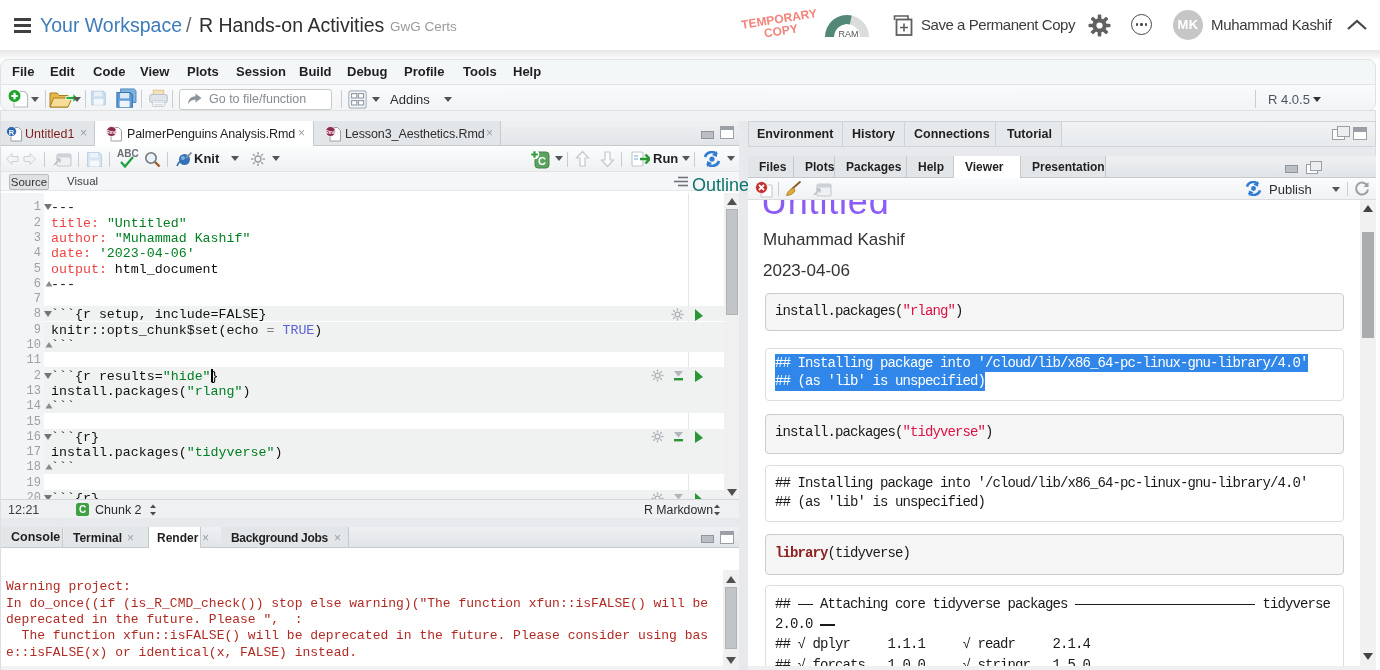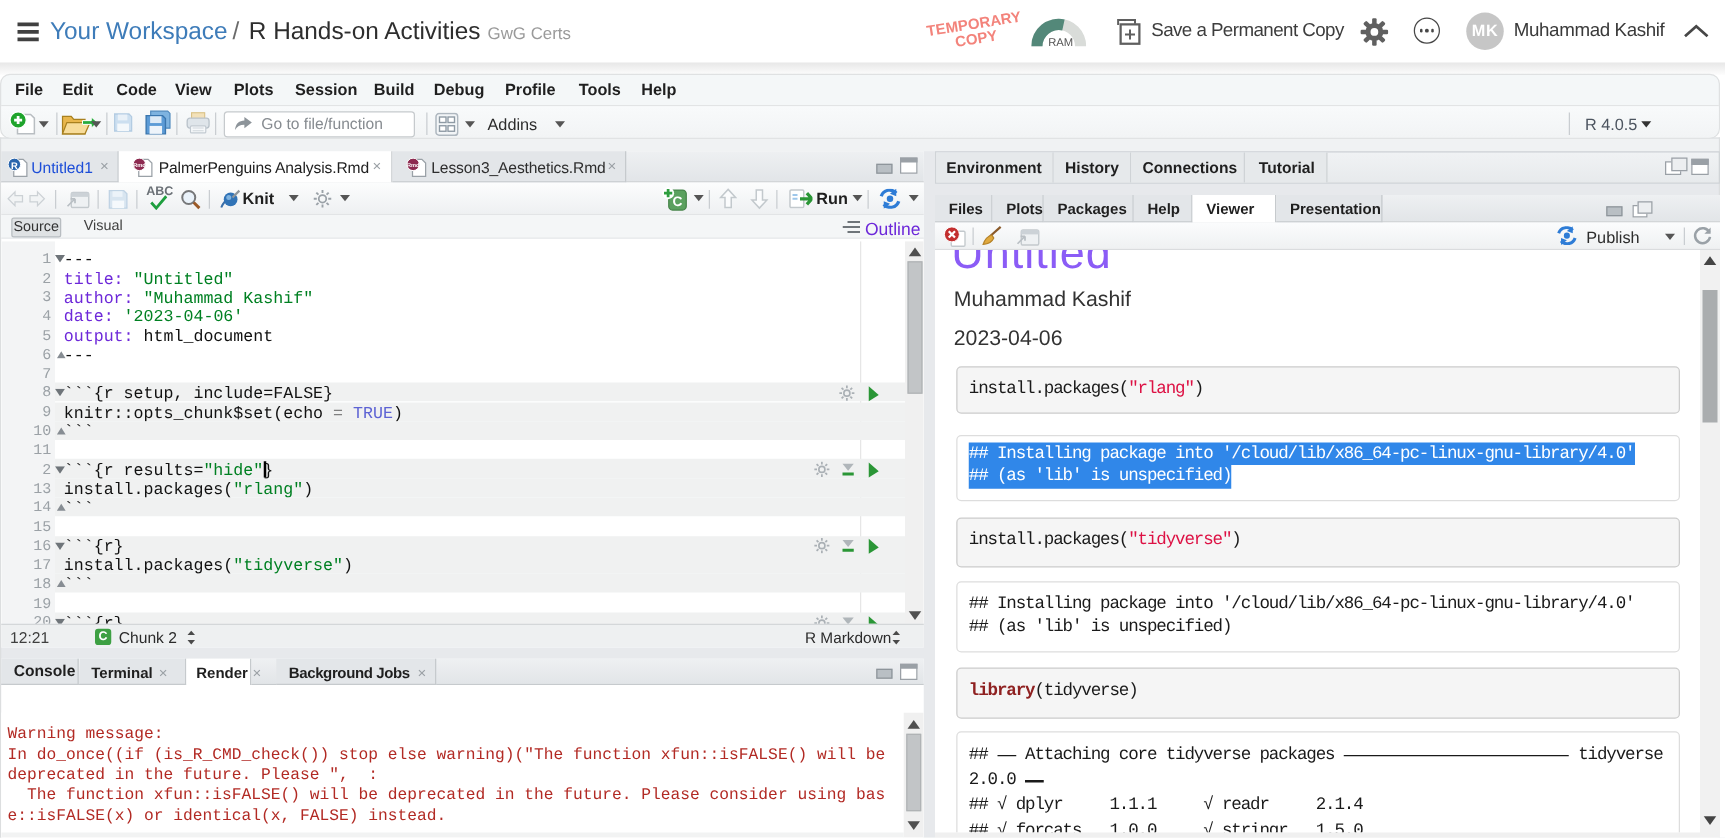--- a/index.html
+++ b/index.html
@@ -85,21 +85,21 @@
   <span class="abs" style="left:346px;">Debug</span>
   <span class="abs" style="left:403px;">Profile</span>
   <span class="abs" style="left:462px;">Tools</span>
   <span class="abs" style="left:512px;">Help</span>
 </div>
 
 <div class="abs" style="left:1px;top:85px;width:1374px;height:25px;background:linear-gradient(#f8fafb,#f2f4f5);border-radius:0 0 8px 8px;"></div>
 
 <style>
 .code { font-size:13.3px; line-height:15.3px; color:#111; white-space:pre; }
-.code i { font-style:normal; color:#6d28d9; }
+.code i { font-style:normal; color:#ef4444; }
 .code s { text-decoration:none; color:#008022; }
 .code g, .code gx { color:#808080; }
 </style>
 
 <div class="abs" style="left:1px;top:84px;width:1375px;height:30px;">
 
   <svg class="abs" style="left:6px;top:4px;" width="22" height="22" viewBox="0 0 22 22">
     <path d="M 7 3.5 H 17.5 L 20.5 6.5 V 19 H 7 Z" fill="#fff" stroke="#b9bec2" stroke-width="1.2"></path>
     <circle cx="7.5" cy="8" r="6.5" fill="#1fa42c" stroke="#fff" stroke-width="1"></circle>
     <path d="M 7.5 4.8 V 11.2 M 4.3 8 H 10.7" stroke="#fff" stroke-width="2.2"></path>
@@ -161,21 +161,21 @@
 </div>
 
 <div class="abs" style="left:1px;top:121px;width:738px;height:397px;background:#fff;">
 <div class="abs" style="left:0;top:0;width:738px;height:25px;background:linear-gradient(#eef0f2,#e2e5e8);border-bottom:1px solid #c6cacd;"></div>
 <div class="abs" style="left:0;top:0;width:94px;height:25px;background:#e3e6e9;border-right:1px solid #c6cacd;border-bottom:1px solid #c6cacd;">
 <svg class="abs" style="left:5px;top:5px;" width="17" height="16" viewBox="0 0 17 16">
         <path d="M 5 1.5 H 12.5 L 15.5 4.5 V 15 H 5 Z" fill="#fff" stroke="#9aa1a7" stroke-width="1"></path>
         <circle cx="5.5" cy="5.5" r="5" fill="#2965ad" stroke="#fff" stroke-width="0.8"></circle>
         <text x="5.5" y="9" font-size="7.5" font-weight="bold" fill="#fff" text-anchor="middle" font-family="Liberation Sans">R</text>
       </svg>
-<span class="abs" style="left:24px;top:5.5px;font-size:12.5px;color:#1d4ed8;">Untitled1</span>
+<span class="abs" style="left:24px;top:5.5px;font-size:12.5px;color:#7f1d1d;">Untitled1</span>
 <span class="abs" style="left:79px;top:5px;font-size:12px;color:#9aa0a5;">×</span>
     </div>
 <div class="abs" style="left:94px;top:0;width:219px;height:25px;background:#fff;border-right:1px solid #c6cacd;">
 <svg class="abs" style="left:11px;top:5px;" width="17" height="16" viewBox="0 0 17 16">
         <path d="M 5 1.5 H 12.5 L 15.5 4.5 V 15 H 5 Z" fill="#fff" stroke="#9aa1a7" stroke-width="1"></path>
         <circle cx="5.5" cy="5.5" r="5" fill="#8d2a50" stroke="#fff" stroke-width="0.8"></circle>
         <text x="5.5" y="7.7" font-size="4.5" font-weight="bold" fill="#fff" text-anchor="middle" font-family="Liberation Sans">Rmd</text>
       </svg>
 <span class="abs" style="left:32px;top:5.5px;font-size:12.5px;color:#1f1f1f;letter-spacing:-0.1px;">PalmerPenguins Analysis.Rmd</span>
 <span class="abs" style="left:203px;top:5px;font-size:12px;color:#9aa0a5;">×</span>
@@ -278,21 +278,21 @@
 <div class="abs" style="left:0;top:51px;width:738px;height:19px;background:#f4f6f7;border-bottom:1px solid #e6e8ea;">
 <div class="abs" style="left:8px;top:1.5px;width:40px;height:16px;background:#dfe2e4;border:1px solid #b8bdc1;border-radius:2px;text-align:center;font-size:11.5px;color:#333;line-height:15px;">Source</div>
 <div class="abs" style="left:66px;top:3px;font-size:11.5px;color:#404040;">Visual</div>
 <svg class="abs" style="left:673px;top:4px;" width="14" height="11" viewBox="0 0 14 11">
         <g stroke="#6f757a" stroke-width="1.6">
           <path d="M 4 1.5 H 14"></path>
           <path d="M 0 5.5 H 14"></path>
           <path d="M 4 9.5 H 14"></path>
         </g>
       </svg>
-<div class="abs" style="left:691px;top:2.5px;font-size:14px;color:#6d28d9;">Outline</div>
+<div class="abs" style="left:691px;top:2.5px;font-size:18px;color:#0f766e;">Outline</div>
 </div>
 <div class="abs" style="left:0;top:72.0px;width:738px;height:308px;background:#fff;overflow:hidden;">
 <div class="abs" style="left:0;top:0;width:43px;height:308px;background:#f3f4f5;"></div>
 <div class="abs" style="left:687px;top:0;width:1px;height:308px;background:#e6e6e6;"></div>
 <div class="abs" style="left:0;top:7.3px;width:40px;text-align:right;font-size:12.5px;color:#9ba1a6;font-family:'Liberation Mono',monospace;font-size:12px;">1</div>
 <svg class="abs" style="left:43px;top:11.3px;" width="8" height="6" viewBox="0 0 8 6">
         <path d="M 0 0 H 8 L 4 6 Z" fill="#6f757a"></path>
       </svg>
 <div class="abs code mono" style="left:50px;top:7.3px;">---</div>
 <div class="abs" style="left:0;top:22.6px;width:40px;text-align:right;font-size:12.5px;color:#9ba1a6;font-family:'Liberation Mono',monospace;font-size:12px;">2</div>
@@ -467,21 +467,21 @@
 <span class="abs" style="left:53px;top:3.5px;font-size:12px;color:#9aa0a5;">×</span>
 </div>
 <div class="abs" style="left:220px;top:0;width:128px;height:21px;background:#e3e6e9;border-right:1px solid #c6cacd;border-bottom:1px solid #c6cacd;">
 <span class="abs" style="left:10px;top:3.5px;font-size:12px;font-weight:700;color:#1f1f1f;letter-spacing:-0.3px;">Background Jobs</span>
 <span class="abs" style="left:113px;top:3.5px;font-size:12px;color:#9aa0a5;">×</span>
 </div>
 <div class="winbtn" style="left:700px;top:8px;width:13px;height:8px;background:#b9bfc4;border-color:#8e959b;"></div>
 <div class="winbtn" style="left:719px;top:4px;width:14px;height:13px;"></div>
 <div class="abs" style="left:719px;top:4px;width:14px;height:4px;background:#9aa0a6;"></div>
 <div class="abs" style="left:0;top:43px;width:738px;height:100px;background:#fff;overflow:hidden;">
-<div class="abs mono" style="left:5px;top:9.3px;font-size:13px;color:#b22a24;white-space:pre;">Warning message:</div>
+<div class="abs mono" style="left:5px;top:9.3px;font-size:13px;color:#b22a24;white-space:pre;">Warning project:</div>
 <div class="abs mono" style="left:5px;top:41.9px;font-size:13px;color:#b22a24;white-space:pre;">deprecated in the future. Please ",  :</div>
 <div class="abs mono" style="left:5px;top:25.6px;font-size:13px;color:#b22a24;white-space:pre;">In do_once((if (is_R_CMD_check()) stop else warning)("The function xfun::isFALSE() will be</div>
 <div class="abs mono" style="left:5px;top:58.2px;font-size:13px;color:#b22a24;white-space:pre;">  The function xfun::isFALSE() will be deprecated in the future. Please consider using bas</div>
 <div class="abs mono" style="left:5px;top:74.5px;font-size:13px;color:#b22a24;white-space:pre;">e::isFALSE(x) or identical(x, FALSE) instead.</div>
 <div class="abs" style="left:722px;top:0;width:16px;height:100px;background:#f0f0f0;"></div>
 <div class="abs" style="left:725px;top:6px;width:0;height:0;border-left:5px solid transparent;border-right:5px solid transparent;border-bottom:7px solid #505050;"></div>
 <div class="abs" style="left:723.5px;top:17px;width:12px;height:62px;background:#c2c5c7;border:1px solid #b0b3b5;"></div>
 <div class="abs" style="left:725px;top:87px;width:0;height:0;border-left:5px solid transparent;border-right:5px solid transparent;border-top:7px solid #505050;"></div>
 <div class="abs" style="left:0;top:96px;width:722px;height:4px;background:#f2f3f3;"></div>
 </div>

